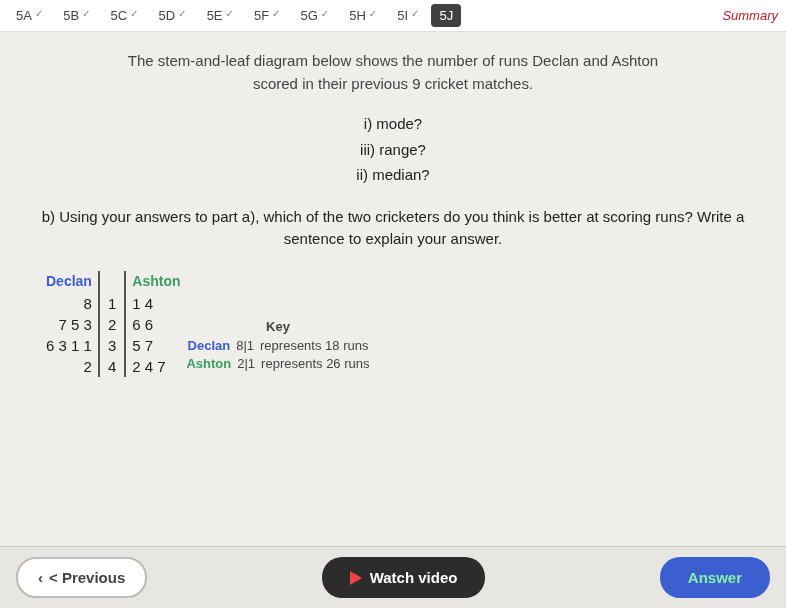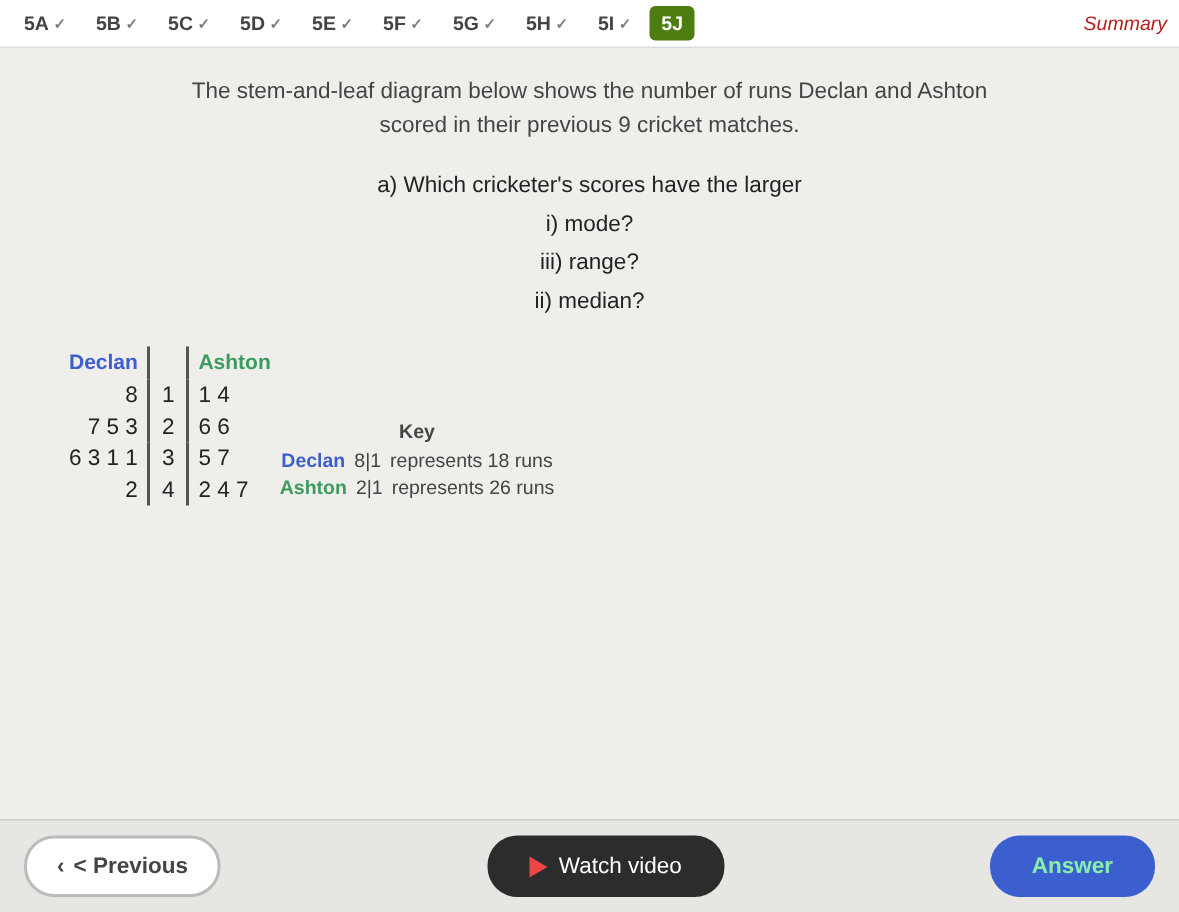--- a/index.html
+++ b/index.html
@@ -19,32 +19,32 @@
       background: #fff;
       display: flex;
       align-items: center;
       padding: 4px 8px;
       gap: 4px;
       border-bottom: 1px solid #ddd;
       flex-shrink: 0;
     }
     .nav-item {
       display: flex;
-      align-items: center;
+      align-items: flex-start;
       gap: 3px;
       padding: 4px 8px;
       border-radius: 4px;
       font-size: 13px;
-      font-weight: 700;
+      font-weight: 400;
       color: #444;
       cursor: pointer;
       white-space: nowrap;
     }
     .nav-item.active {
-      background: #4d7c0f;
+      background: #404040;
       color: #fff;
     }
     .nav-item .chevron {
       font-size: 10px;
       opacity: 0.7;
     }
     .nav-summary {
       margin-left: auto;
       font-size: 13px;
       color: #b91c1c;
@@ -166,21 +166,21 @@
       align-items: center;
       gap: 6px;
     }
 
     .btn-watch {
       background: #2c2c2c;
       border: none;
       border-radius: 20px;
       padding: 12px 28px;
       font-size: 15px;
-      font-weight: 400;
+      font-weight: 700;
       color: #fff;
       cursor: pointer;
       display: flex;
       align-items: center;
       gap: 8px;
     }
     .btn-watch .play-icon {
       width: 0;
       height: 0;
       border-top: 7px solid transparent;
@@ -249,26 +249,28 @@
 </div>
 
 <div class="main-content">
 
   <p class="intro-text">
     <span>The stem-and-leaf diagram below shows the number of runs Declan and Ashton</span><br>
     <span>scored in their previous 9 cricket matches.</span>
   </p>
 
   <div class="question-block">
-    <div>a) Which cricketer's scores have the larger</div>
     <div>i) mode?</div>
     <div>iii) range?</div>
     <div>ii) median?</div>
   </div>
 
+  <div class="question-b">
+    <span>b) Using your answers to part a), which of the two cricketers do you think is better at scoring runs? Write a sentence to explain your answer.</span>
+  </div>
 
   <div class="diagram-wrapper">
     <table class="stem-leaf-table">
       <thead>
         <tr class="header-row">
           <td class="header-declan">Declan</td>
           <td class="stem-col"></td>
           <td class="ashton-col header-ashton">Ashton</td>
         </tr>
       </thead>

